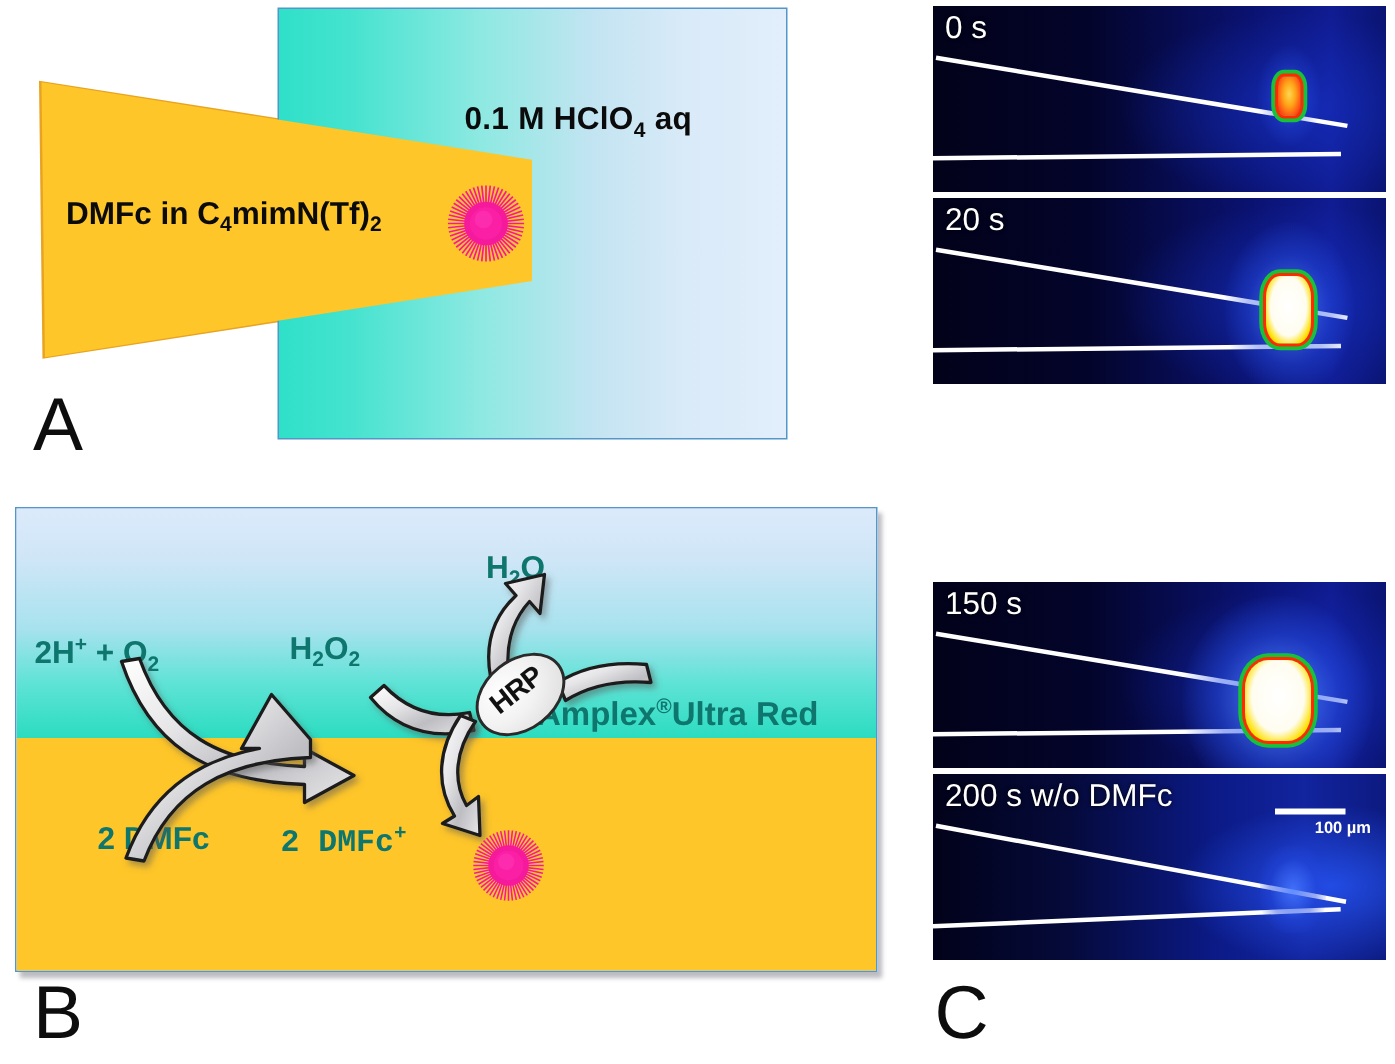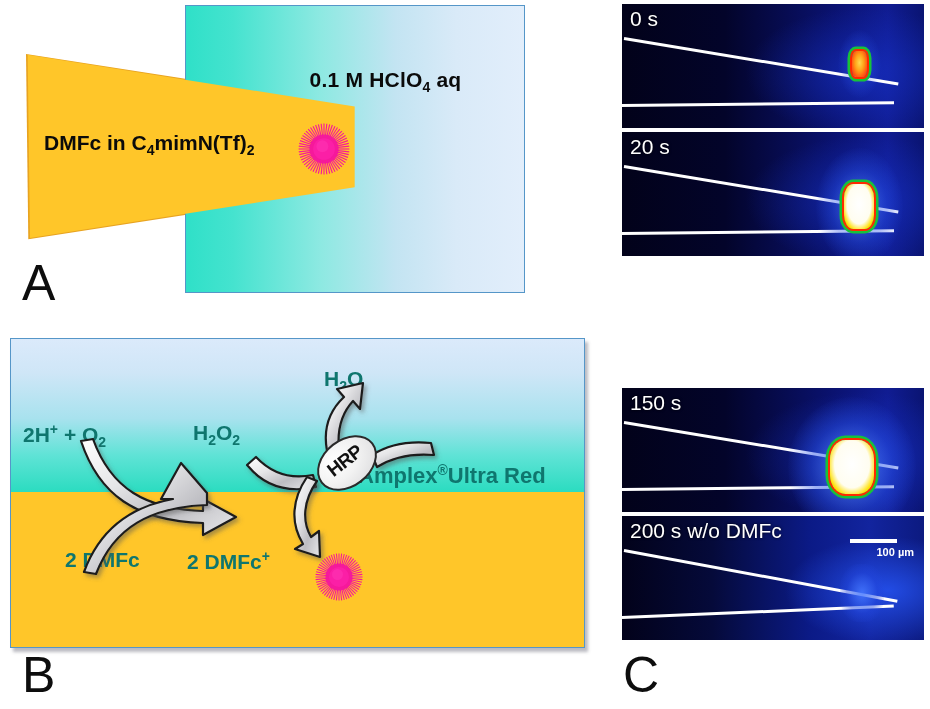--- a/index.html
+++ b/index.html
@@ -101,21 +101,21 @@
     font-size:21px;font-weight:bold;color:#0f766e;
     font-family:"Liberation Sans", sans-serif;
     white-space:nowrap;
   }
   .b-text sub{font-size:14px;}
   .b-text sup{font-size:14px;}
   #t-h-o2{left:12px;top:82px;}
   #t-h2o2{left:182px;top:82px;}
   #t-h2o{left:313px;top:28px;}
   #t-dmfc{left:54px;top:209px;}
-  #t-dmfcp{left:176px;top:209px;}
+  #t-dmfcp{left:176px;top:209px;font-family:Liberation Mono, monospace;}
   #t-amplex{left:347px;top:123px;font-size:22px;}
   #t-amplex sup{font-size:14px;}
 
   #hrp-ellipse{
     position:absolute;left:303px;top:100px;
     width:62px;height:44px;
     background:radial-gradient(ellipse at 35% 30%, #ffffff 0%, #f2f2f2 45%, #d8d8da 100%);
     border:2px solid #2a2a2a;
     border-radius:50%;
     transform:rotate(-38deg);

